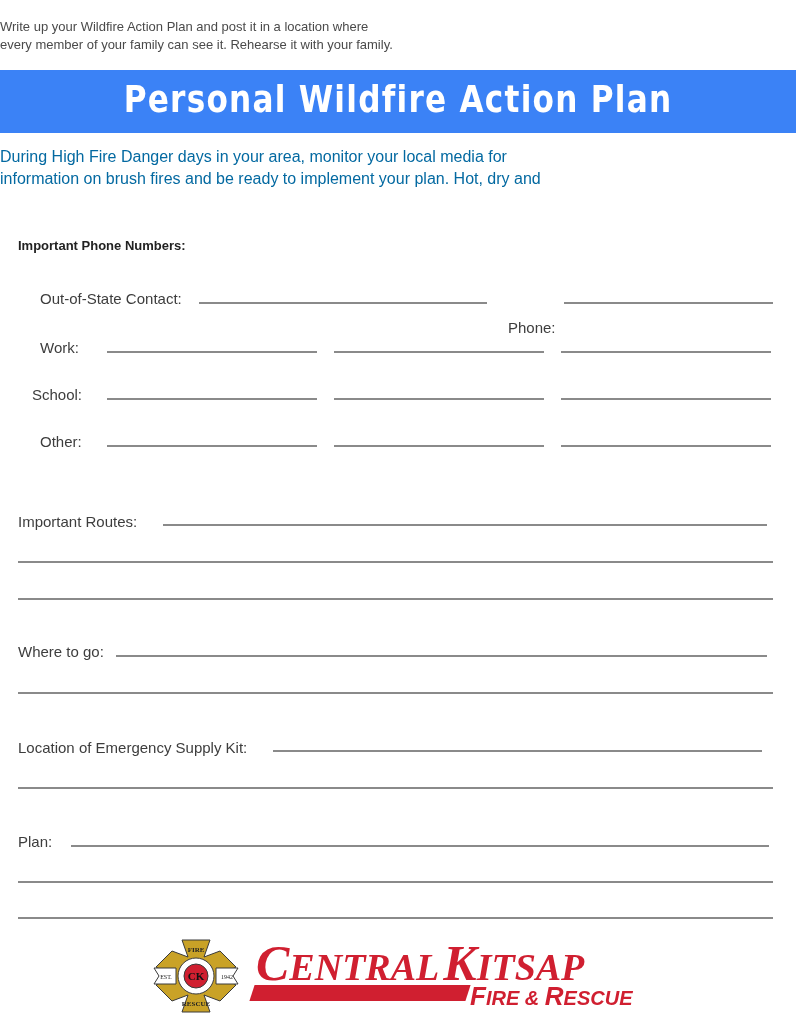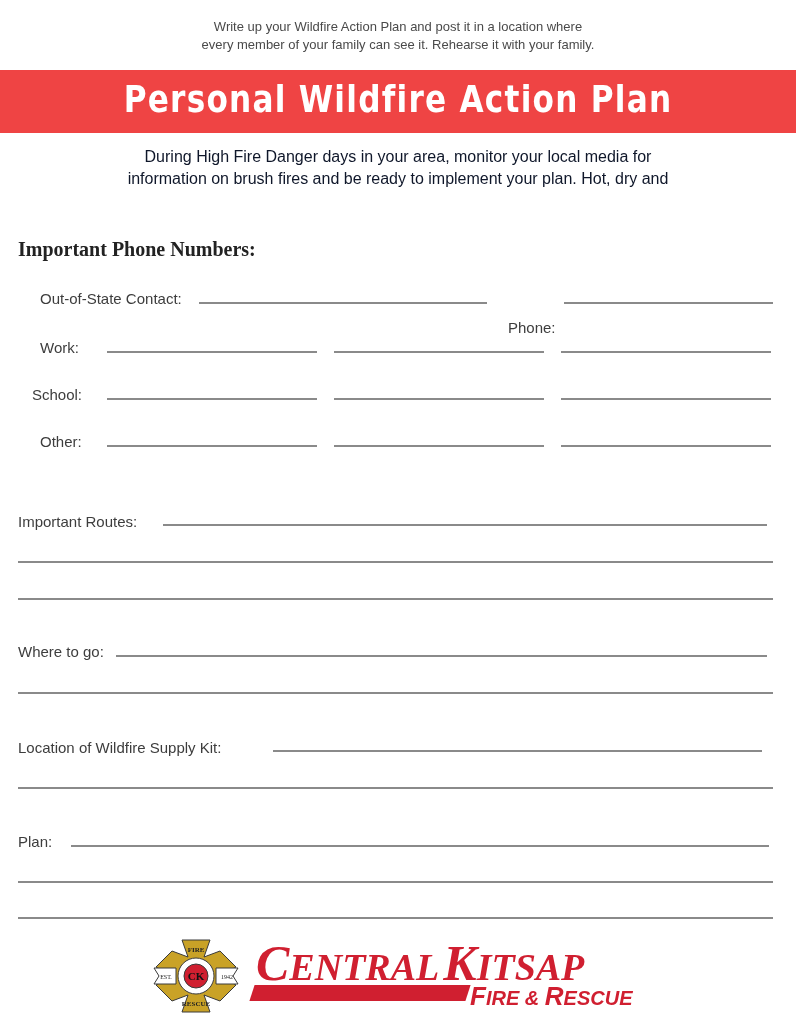--- a/index.html
+++ b/index.html
@@ -1,27 +1,27 @@
 <!DOCTYPE html>
 <html><head>
 <meta charset="utf-8">
 <style>
   html, body { margin: 0; padding: 0; background: #ffffff; }
   body { width: 796px; height: 1030px; position: relative; overflow: hidden;
          font-family: "Liberation Sans", sans-serif; color: #3a3a3a; }
   .abs { position: absolute; }
-  .intro { left: 0; width: 796px; top: 18px; text-align: center; font-size: 13px; line-height: 18px; color: #4a4a4a; }
+  .intro { left: 0; width: 796px; top: 18px; text-align: left; font-size: 13px; line-height: 18px; color: #4a4a4a; }
   .intro div { white-space: nowrap; }
-  .banner { left: 0; top: 70px; width: 796px; height: 63px; background: #ef4444; }
+  .banner { left: 0; top: 70px; width: 796px; height: 63px; background: #3b82f6; }
   .banner-title { position: absolute; left: 0; width: 796px; top: 7px; text-align: center;
                   font-family: "DejaVu Sans", sans-serif; font-weight: bold; font-size: 38px;
                   color: #ffffff; letter-spacing: 1.5px; transform: scaleX(0.82); transform-origin: center; white-space: nowrap; }
-  .desc { left: 0; width: 796px; top: 146px; text-align: center; font-size: 16px; line-height: 22px; color: #0f172a; }
+  .desc { left: 0; width: 796px; top: 146px; font-size: 16px; line-height: 22px; color: #0369a1; }
   .desc div { white-space: nowrap; }
-  .section-head { left: 18px; top: 238px; font-size: 20px; font-weight: bold; color: #222; font-family: Liberation Serif, serif; }
+  .section-head { left: 18px; top: 238px; font-size: 13px; font-weight: bold; color: #222; }
   .label { font-size: 15px; color: #3d3d3d; white-space: nowrap; }
   .line { height: 2px; background: #8a8a8a; }
   
   .badge { left: 152px; top: 937px; width: 88px; height: 78px; }
   .logo-main { left: 256px; top: 934px; font-family: "Liberation Serif", serif; font-style: italic; font-weight: bold;
                color: #d01f30; white-space: nowrap; }
   .logo-main .big { font-size: 50px; }
   .logo-main .small { font-size: 38px; }
   .logo-sub { left: 470px; top: 981px; font-family: Liberation Sans, sans-serif; font-style: italic; font-weight: bold;
               color: #d01f30; white-space: nowrap; }
@@ -70,21 +70,21 @@
 
 <div class="abs label" style="left:18px;top:513px;">Important Routes:</div>
 <div class="abs line" style="left:163px;top:524px;width:604px;"></div>
 <div class="abs line" style="left:18px;top:561px;width:755px;"></div>
 <div class="abs line" style="left:18px;top:598px;width:755px;"></div>
 
 <div class="abs label" style="left:18px;top:643px;">Where to go:</div>
 <div class="abs line" style="left:116px;top:655px;width:651px;"></div>
 <div class="abs line" style="left:18px;top:692px;width:755px;"></div>
 
-<div class="abs label" style="left:18px;top:739px;">Location of Wildfire Supply Kit:</div>
+<div class="abs label" style="left:18px;top:739px;">Location of Emergency Supply Kit:</div>
 <div class="abs line" style="left:273px;top:750px;width:489px;"></div>
 <div class="abs line" style="left:18px;top:787px;width:755px;"></div>
 
 <div class="abs label" style="left:18px;top:833px;">Plan:</div>
 <div class="abs line" style="left:71px;top:845px;width:698px;"></div>
 <div class="abs line" style="left:18px;top:881px;width:755px;"></div>
 <div class="abs line" style="left:18px;top:917px;width:755px;"></div>
 
 <div class="abs badge">
   <svg width="88" height="78" viewBox="0 0 88 78">

